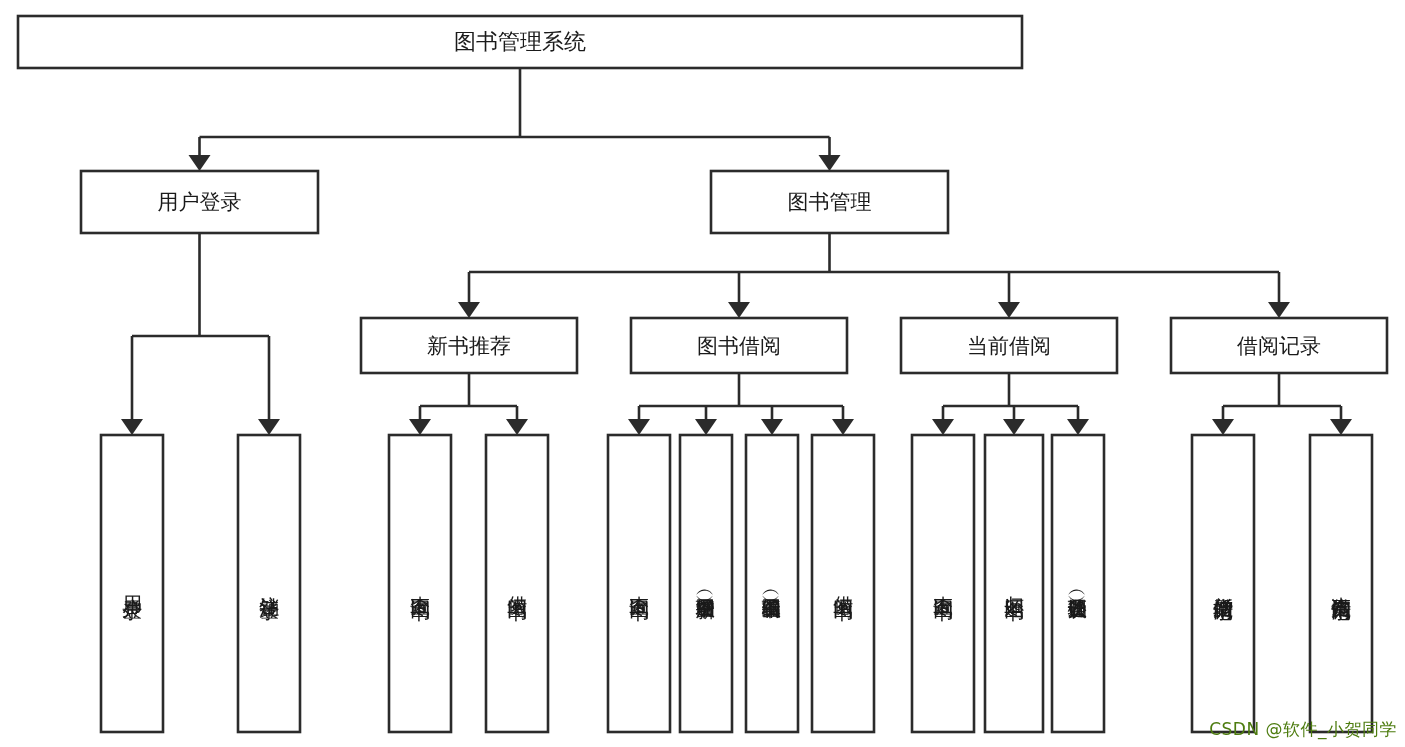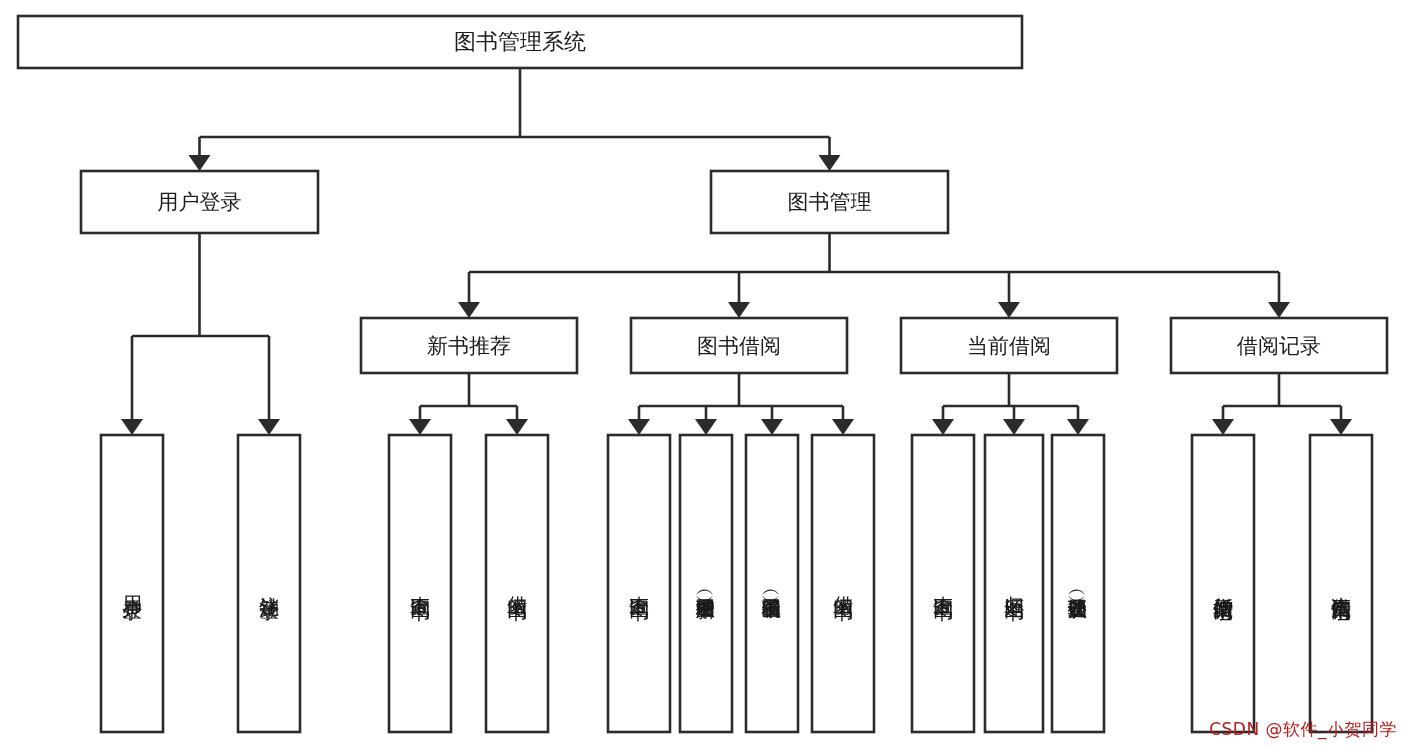--- a/index.html
+++ b/index.html
@@ -69,21 +69,21 @@
     color: #1a1a1a;
     white-space: nowrap;
     text-align: center;
   }
   .watermark {
     position: absolute;
     right: 8px;
     bottom: 6px;
     font-family: "DejaVu Sans", "Liberation Sans", sans-serif;
     font-size: 17px;
-    color: #b91c1c;
+    color: #4d7c0f;
     letter-spacing: 0.5px;
     user-select: none;
     white-space: nowrap;
   }
 </style>
 </head>
 <body>
 
 <div id="diagram-root">
   <svg id="diagram-svg" viewBox="0 0 1405 747">

